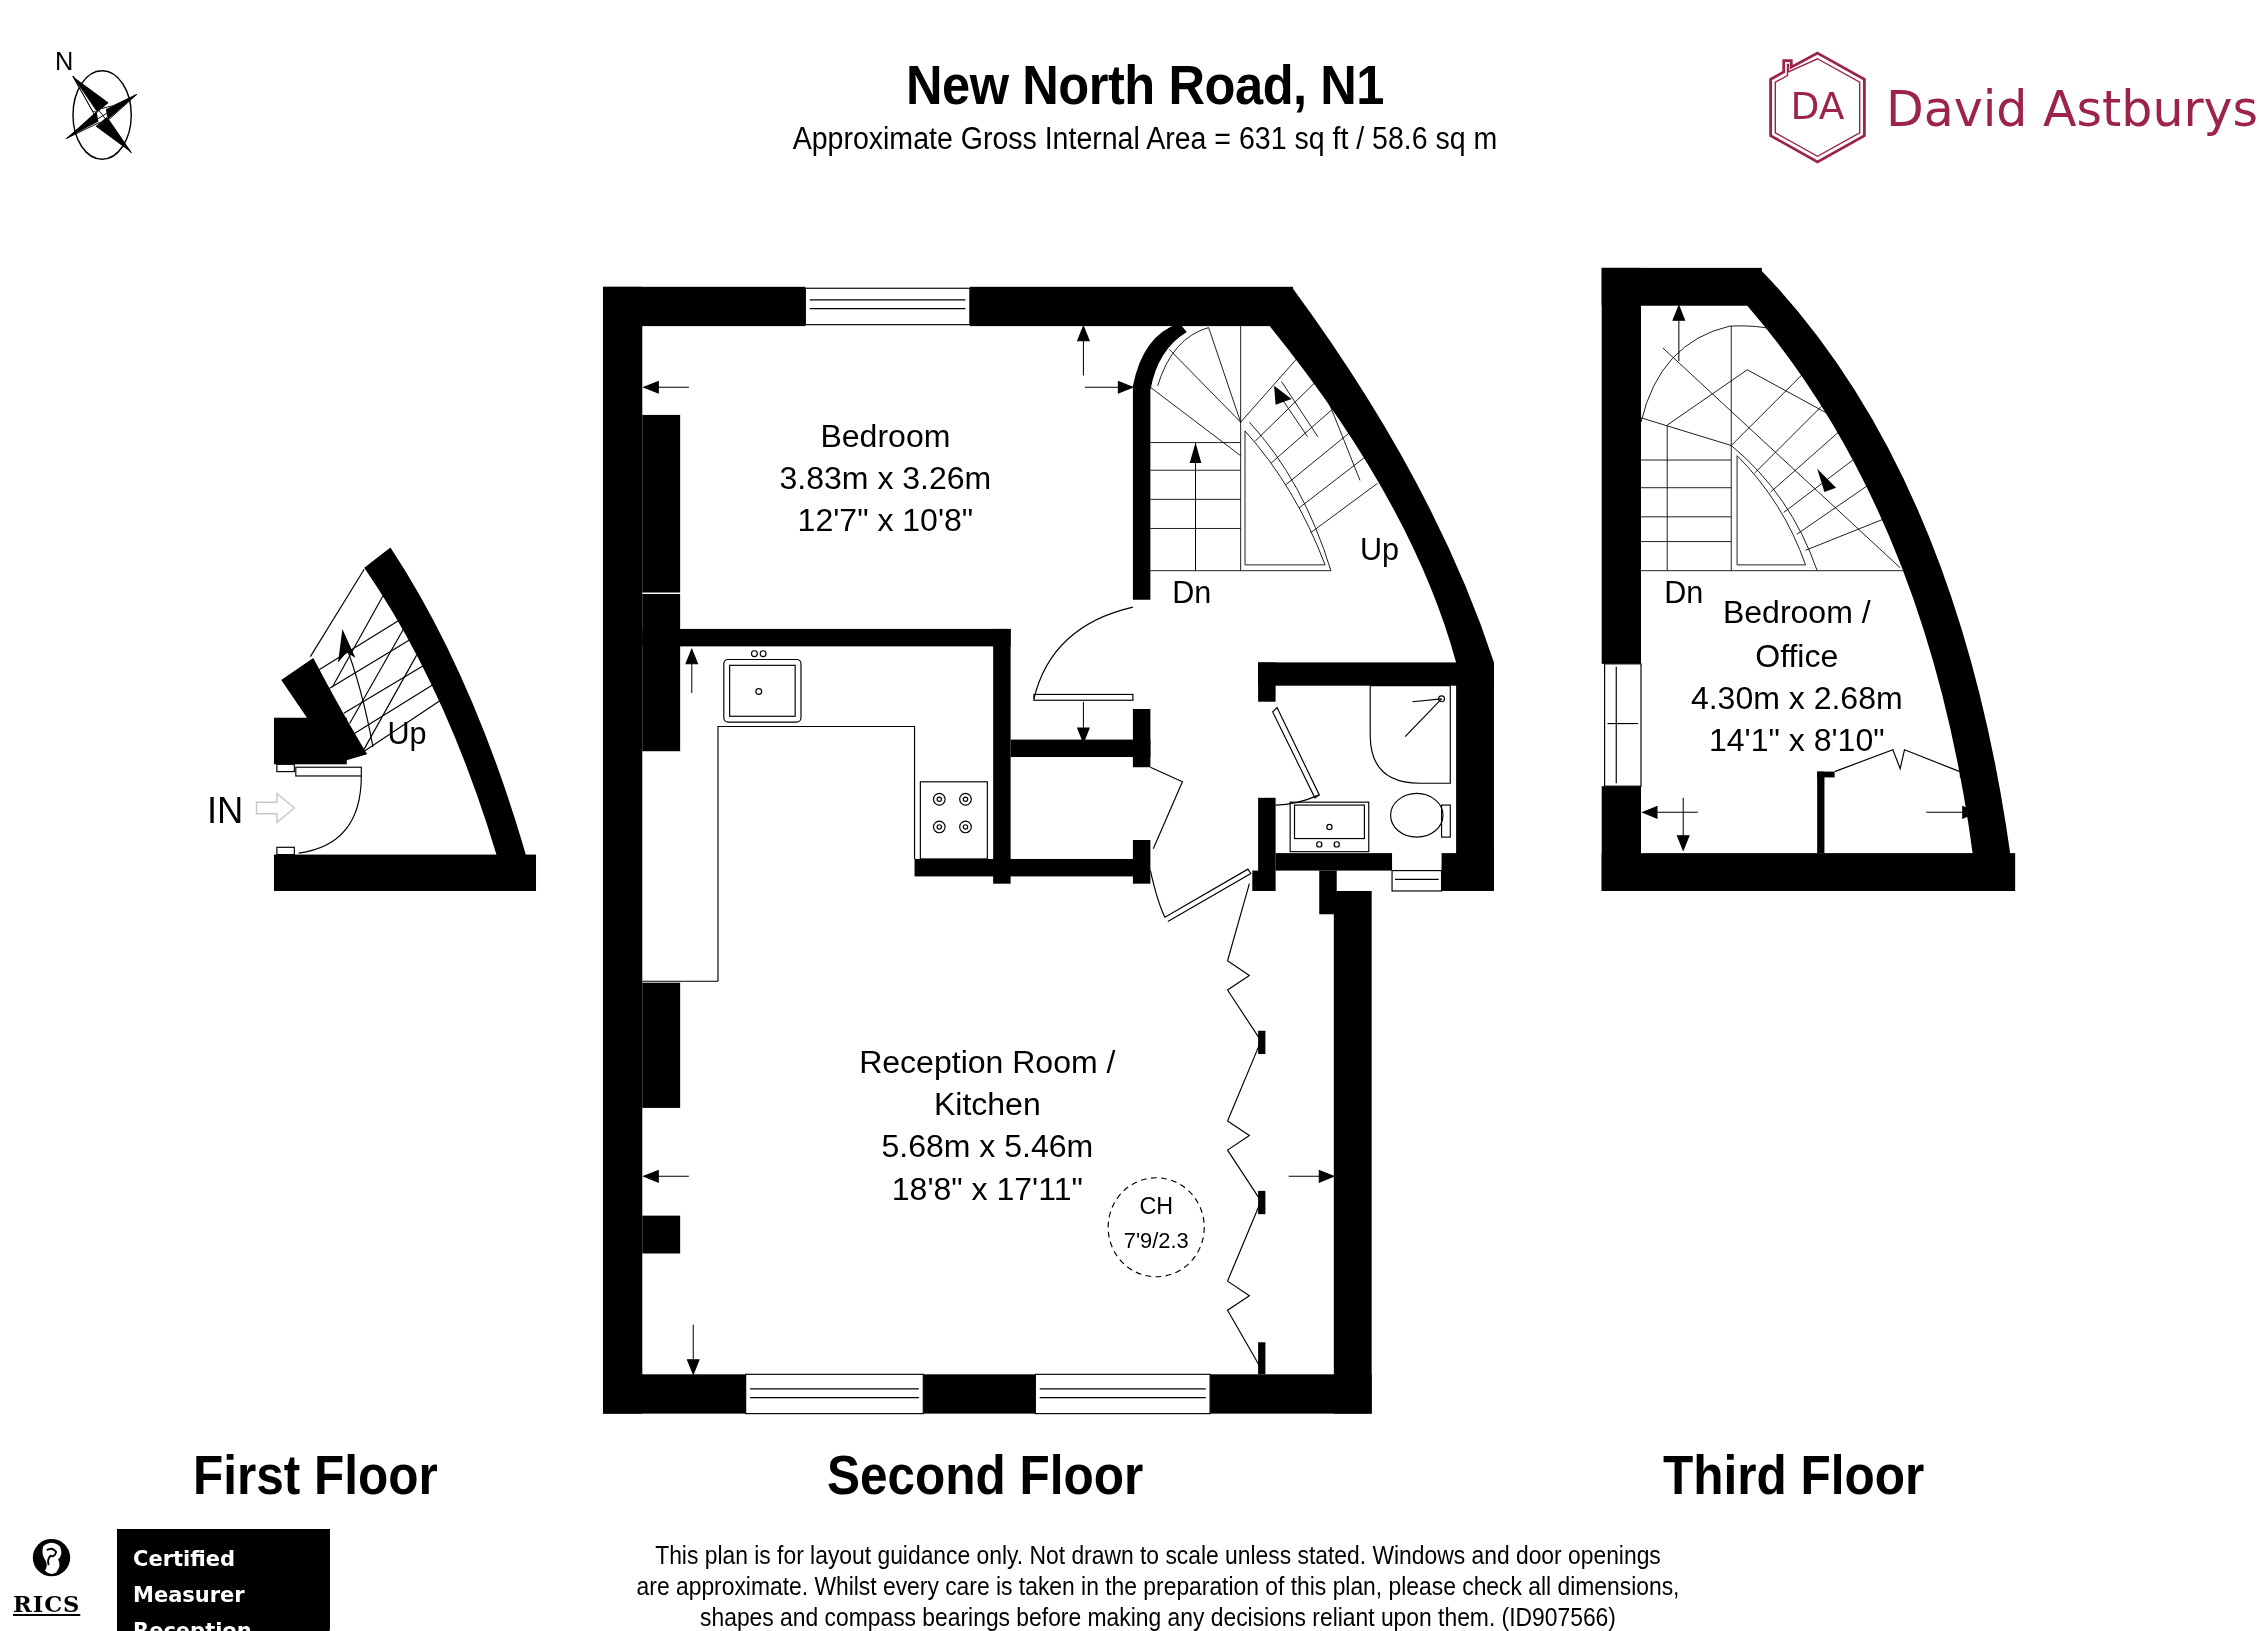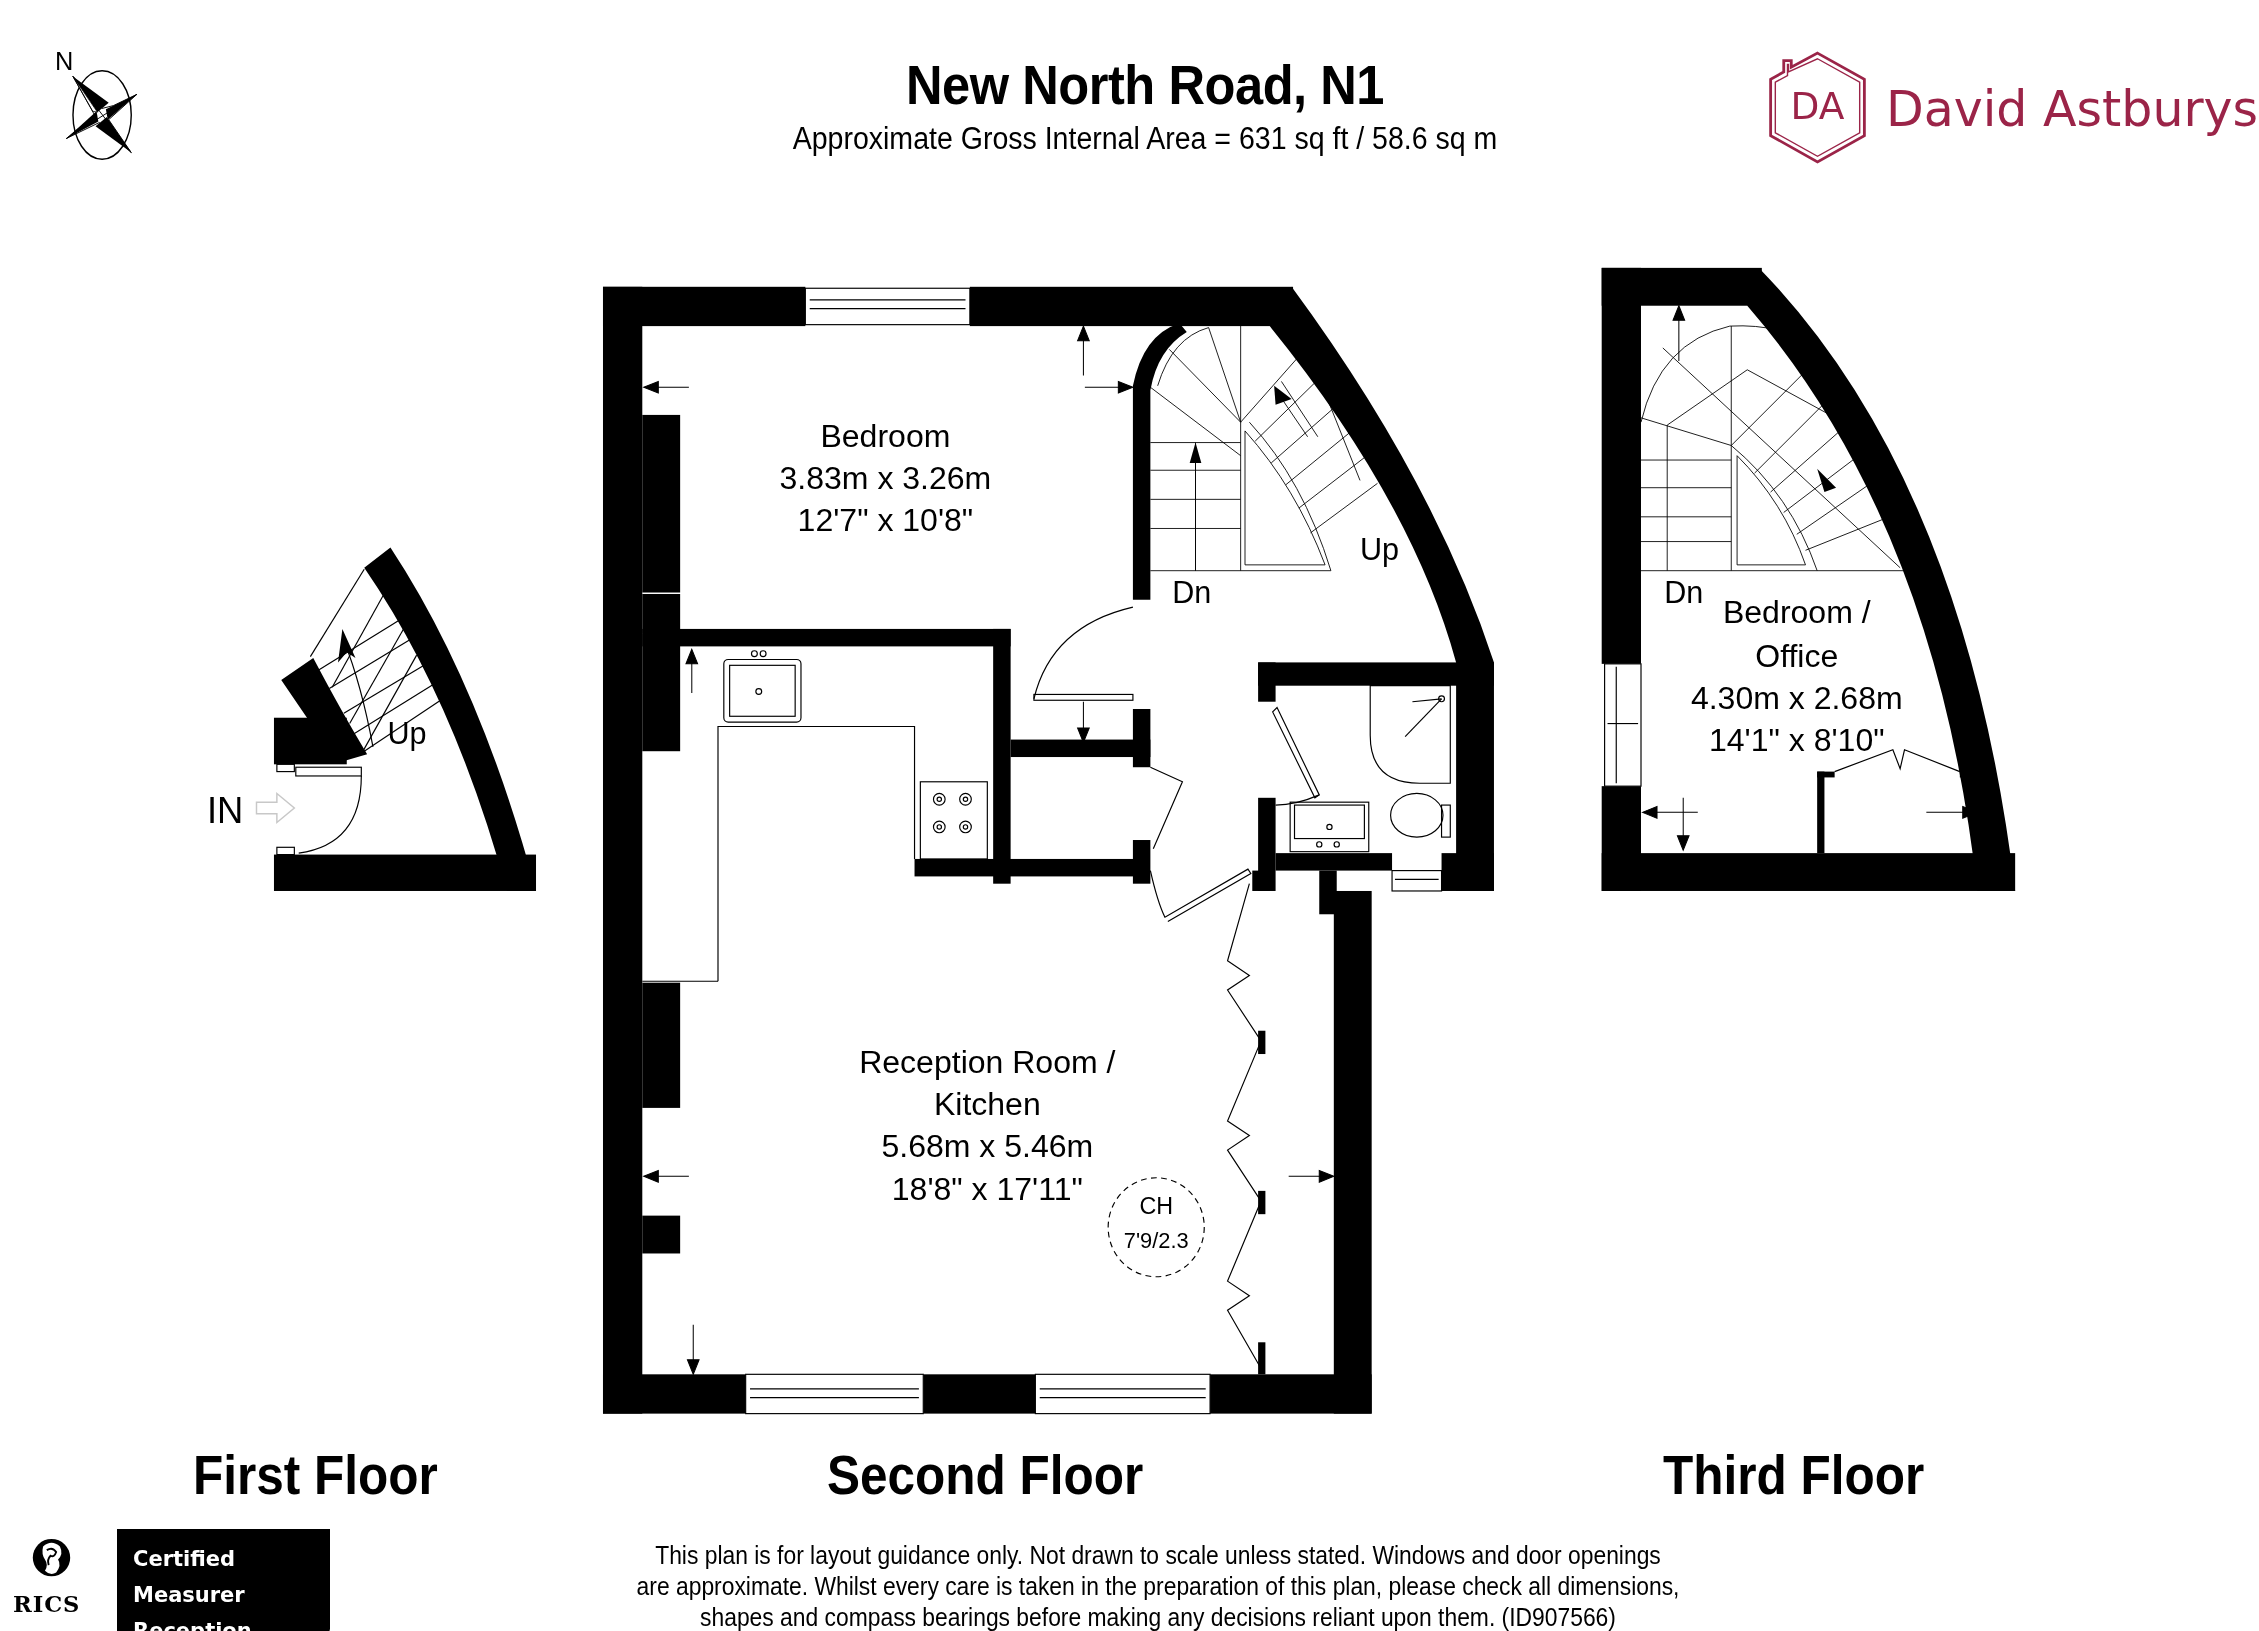--- a/index.html
+++ b/index.html
@@ -7,21 +7,21 @@
   .abs { position: absolute; }
   .title { left: 0; width: 2290px; top: 53px; text-align: center; font-weight: bold; font-size: 55px; letter-spacing: -0.5px; transform: scaleX(0.92); transform-origin: center; }
   .subtitle { left: 0; width: 2290px; top: 121px; text-align: center; font-size: 31px; transform: scaleX(0.92); transform-origin: center; }
   .floor-label { font-weight: bold; font-size: 55px; transform: scaleX(0.9); transform-origin: left; white-space: nowrap; }
   .disclaimer { left: 527px; width: 1262px; top: 1540px; text-align: center; font-size: 25.4px; line-height: 31px; transform: scaleX(0.9); transform-origin: center; }
   svg.plan { position: absolute; left: 0; top: 0; }
   .room-text { font-family: "Liberation Sans", sans-serif; fill: #000; }
   .logo-text { color: #9b2448; font-family: "DejaVu Sans", sans-serif; font-size: 49px; letter-spacing: 0px; white-space: nowrap; }
   .cpm-box { left: 117px; top: 1529px; width: 213px; height: 105px; background: #000; color: #fff; border-bottom-right-radius: 5.6px; }
   .cpm-box span { display: block; font-family: "DejaVu Sans", sans-serif; font-weight: bold; font-size: 21px; line-height: 28px; padding-left: 16px; margin-top: 8px; }
-  .rics-label { left: 13px; top: 1591px; font-family: "DejaVu Serif", serif; font-weight: bold; font-size: 22.6px; letter-spacing: 0.9px; }
+  .rics-label { left: 13px; top: 1591px; font-family: "DejaVu Serif", serif; font-weight: bold; font-size: 22.6px; letter-spacing: 0.9px; text-decoration: underline; }
 </style>
 </head>
 <body>
 
 <div class="abs title">New North Road, N1</div>
 <div class="abs subtitle">Approximate Gross Internal Area = 631 sq ft / 58.6 sq m</div>
 
 <div class="abs" style="left:53px; top:47px; width:104px; height:122px;">
   <span class="abs" style="left:1.9px; top:0px; font-size:25.4px;">N</span>
   <svg class="abs" style="left:3.8px; top:21px;" width="94" height="94" viewBox="0 0 100 100">

